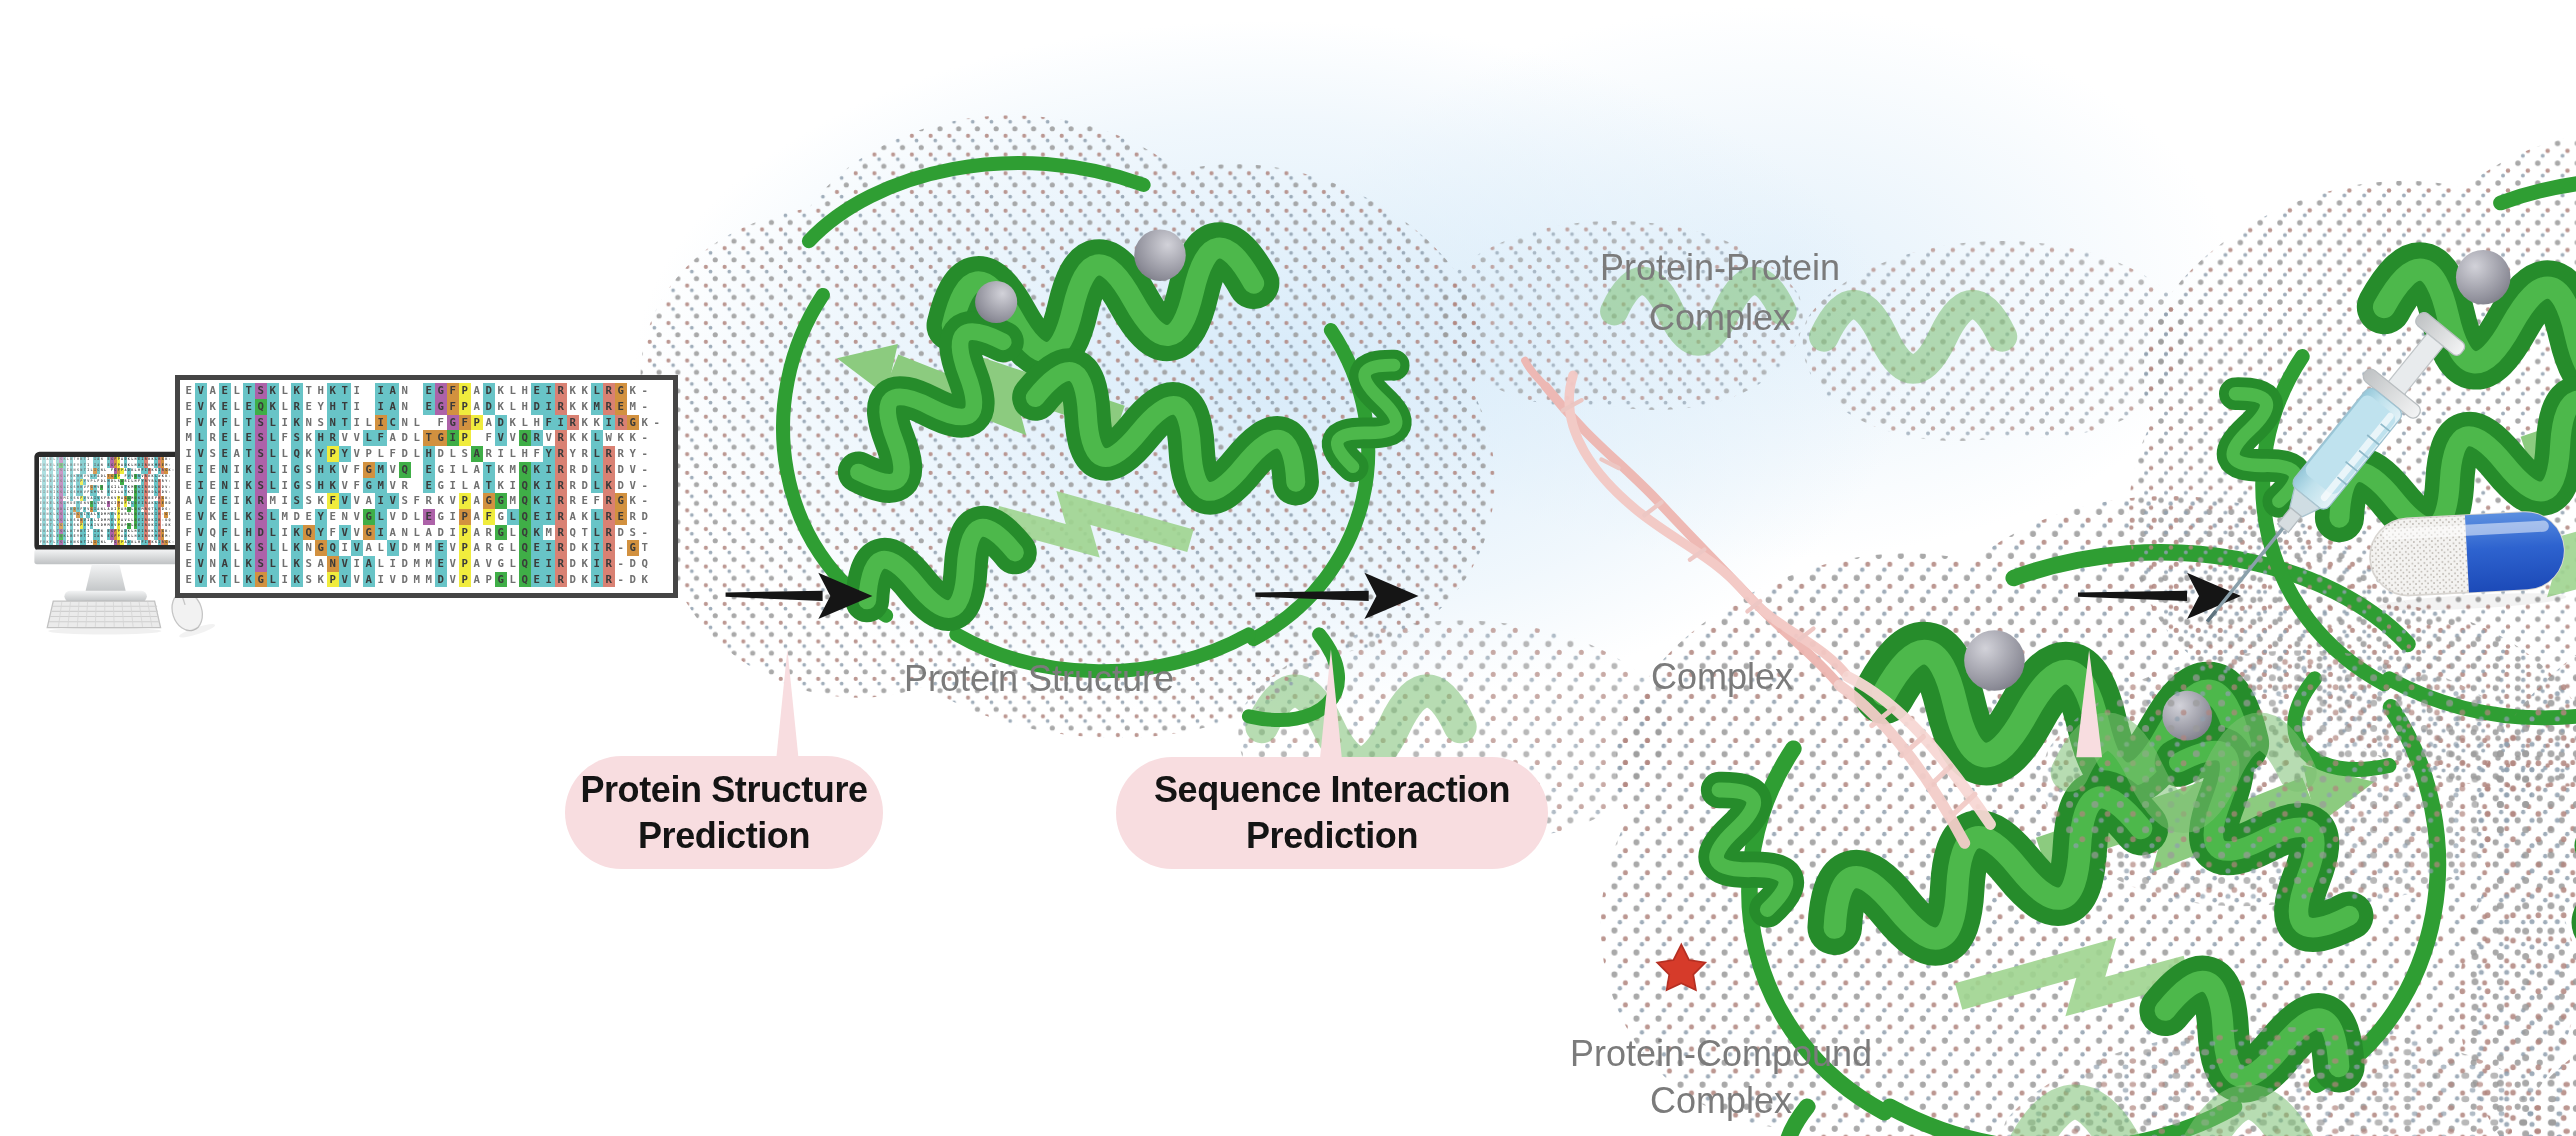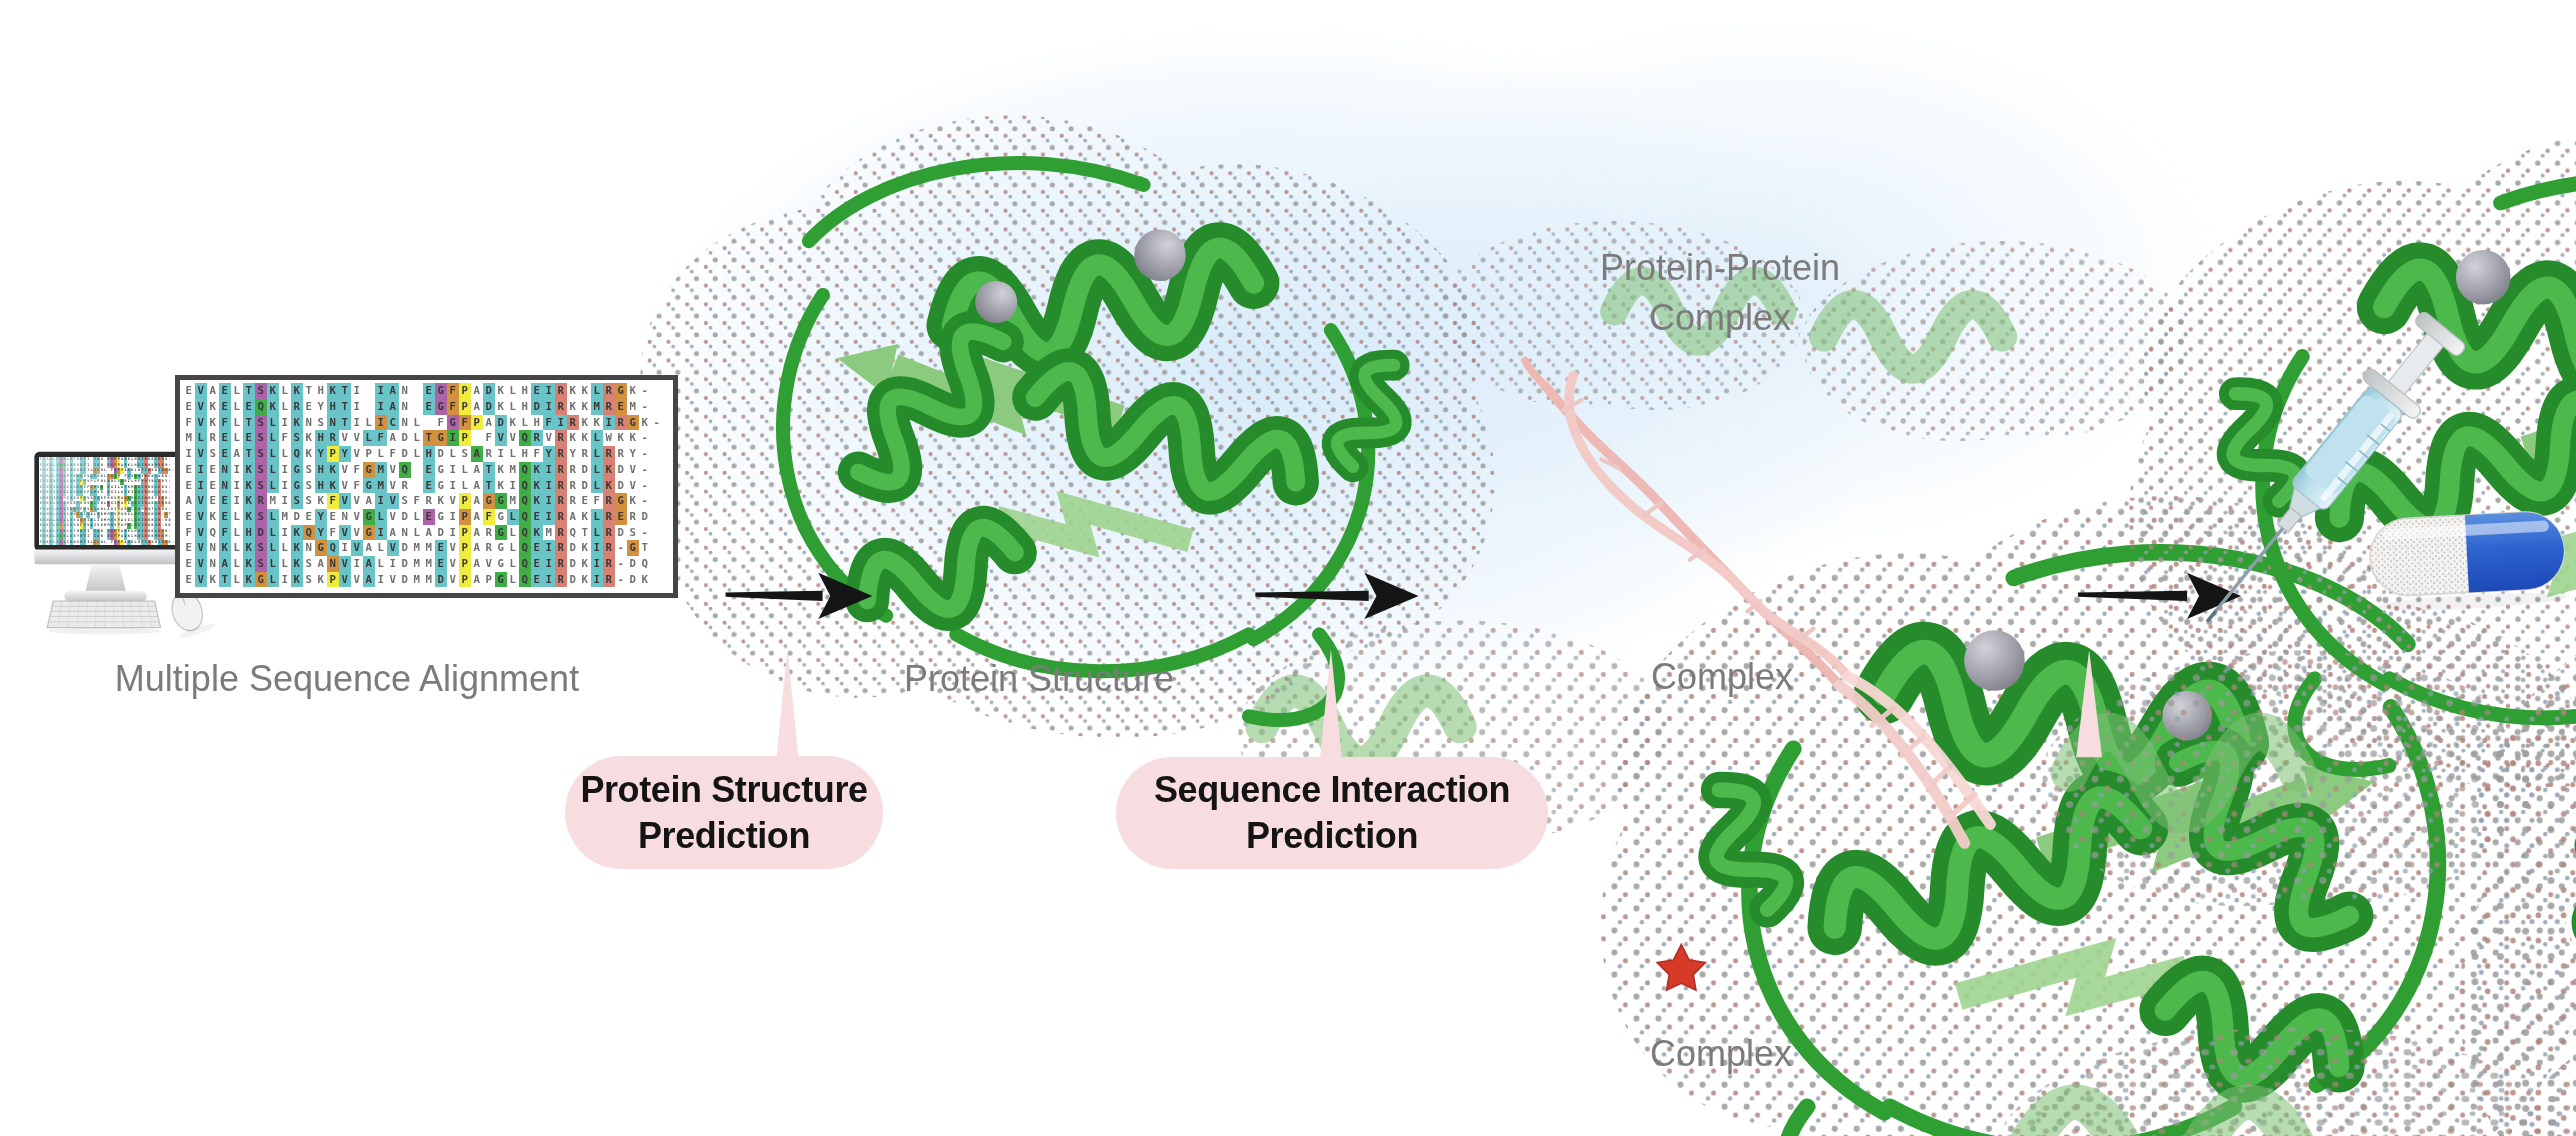--- a/index.html
+++ b/index.html
@@ -238,34 +238,32 @@
         <div class="msa-row"><span>E</span><span class="c" style="background: rgb(104, 196, 199);">I</span><span>E</span><span class="c" style="background: rgb(104, 196, 199);">N</span><span>I</span><span class="c" style="background: rgb(104, 196, 199);">K</span><span class="c" style="background: rgb(173, 98, 169);">S</span><span class="c" style="background: rgb(104, 196, 199);">L</span><span>I</span><span class="c" style="background: rgb(104, 196, 199);">G</span><span>S</span><span class="c" style="background: rgb(104, 196, 199);">H</span><span class="c" style="background: rgb(104, 196, 199);">K</span><span>V</span><span>F</span><span class="c" style="background: rgb(104, 196, 199);">G</span><span class="c" style="background: rgb(104, 196, 199);">M</span><span>V</span><span>R</span><span> </span><span class="c" style="background: rgb(104, 196, 199);">E</span><span>G</span><span>I</span><span>L</span><span>A</span><span class="c" style="background: rgb(104, 196, 199);">T</span><span>K</span><span>I</span><span class="c" style="background: rgb(63, 174, 71);">Q</span><span class="c" style="background: rgb(104, 196, 199);">K</span><span class="c" style="background: rgb(104, 196, 199);">I</span><span class="c" style="background: rgb(217, 129, 115);">R</span><span>R</span><span>D</span><span class="c" style="background: rgb(104, 196, 199);">L</span><span class="c" style="background: rgb(217, 129, 115);">K</span><span>D</span><span>V</span><span>-</span><span> </span></div>
         <div class="msa-row"><span>A</span><span class="c" style="background: rgb(104, 196, 199);">V</span><span>E</span><span class="c" style="background: rgb(104, 196, 199);">E</span><span>I</span><span class="c" style="background: rgb(104, 196, 199);">K</span><span class="c" style="background: rgb(173, 98, 169);">R</span><span>M</span><span>I</span><span class="c" style="background: rgb(104, 196, 199);">S</span><span>S</span><span>K</span><span class="c" style="background: rgb(240, 236, 61);">F</span><span class="c" style="background: rgb(104, 196, 199);">V</span><span>V</span><span>A</span><span class="c" style="background: rgb(104, 196, 199);">I</span><span class="c" style="background: rgb(104, 196, 199);">V</span><span>S</span><span>F</span><span>R</span><span>K</span><span>V</span><span class="c" style="background: rgb(240, 236, 61);">P</span><span>A</span><span class="c" style="background: rgb(210, 145, 63);">G</span><span class="c" style="background: rgb(63, 174, 71);">G</span><span>M</span><span class="c" style="background: rgb(63, 174, 71);">Q</span><span class="c" style="background: rgb(104, 196, 199);">K</span><span class="c" style="background: rgb(104, 196, 199);">I</span><span class="c" style="background: rgb(217, 129, 115);">R</span><span>R</span><span>E</span><span>F</span><span class="c" style="background: rgb(217, 129, 115);">R</span><span class="c" style="background: rgb(210, 145, 63);">G</span><span>K</span><span>-</span><span> </span></div>
         <div class="msa-row"><span>E</span><span class="c" style="background: rgb(104, 196, 199);">V</span><span>K</span><span class="c" style="background: rgb(104, 196, 199);">E</span><span>L</span><span class="c" style="background: rgb(104, 196, 199);">K</span><span class="c" style="background: rgb(173, 98, 169);">S</span><span class="c" style="background: rgb(104, 196, 199);">L</span><span>M</span><span>D</span><span>E</span><span class="c" style="background: rgb(104, 196, 199);">Y</span><span>E</span><span>N</span><span>V</span><span class="c" style="background: rgb(63, 174, 71);">G</span><span class="c" style="background: rgb(104, 196, 199);">L</span><span>V</span><span>D</span><span>L</span><span class="c" style="background: rgb(173, 98, 169);">E</span><span>G</span><span>I</span><span class="c" style="background: rgb(210, 145, 63);">P</span><span>A</span><span class="c" style="background: rgb(240, 236, 61);">F</span><span>G</span><span class="c" style="background: rgb(104, 196, 199);">L</span><span class="c" style="background: rgb(63, 174, 71);">Q</span><span class="c" style="background: rgb(104, 196, 199);">E</span><span class="c" style="background: rgb(104, 196, 199);">I</span><span class="c" style="background: rgb(217, 129, 115);">R</span><span>A</span><span>K</span><span class="c" style="background: rgb(104, 196, 199);">L</span><span class="c" style="background: rgb(217, 129, 115);">R</span><span class="c" style="background: rgb(210, 145, 63);">E</span><span>R</span><span>D</span><span> </span></div>
         <div class="msa-row"><span>F</span><span class="c" style="background: rgb(104, 196, 199);">V</span><span>Q</span><span class="c" style="background: rgb(104, 196, 199);">F</span><span>L</span><span class="c" style="background: rgb(104, 196, 199);">H</span><span class="c" style="background: rgb(173, 98, 169);">D</span><span class="c" style="background: rgb(104, 196, 199);">L</span><span>I</span><span class="c" style="background: rgb(104, 196, 199);">K</span><span class="c" style="background: rgb(210, 145, 63);">Q</span><span class="c" style="background: rgb(104, 196, 199);">Y</span><span>F</span><span class="c" style="background: rgb(104, 196, 199);">V</span><span>V</span><span class="c" style="background: rgb(210, 145, 63);">G</span><span class="c" style="background: rgb(104, 196, 199);">I</span><span>A</span><span>N</span><span>L</span><span>A</span><span>D</span><span>I</span><span class="c" style="background: rgb(240, 236, 61);">P</span><span>A</span><span>R</span><span class="c" style="background: rgb(63, 174, 71);">G</span><span>L</span><span class="c" style="background: rgb(63, 174, 71);">Q</span><span class="c" style="background: rgb(104, 196, 199);">K</span><span>M</span><span class="c" style="background: rgb(217, 129, 115);">R</span><span>Q</span><span>T</span><span class="c" style="background: rgb(104, 196, 199);">L</span><span class="c" style="background: rgb(217, 129, 115);">R</span><span>D</span><span>S</span><span>-</span><span> </span></div>
         <div class="msa-row"><span>E</span><span class="c" style="background: rgb(104, 196, 199);">V</span><span>N</span><span class="c" style="background: rgb(104, 196, 199);">K</span><span>L</span><span class="c" style="background: rgb(104, 196, 199);">K</span><span class="c" style="background: rgb(173, 98, 169);">S</span><span class="c" style="background: rgb(104, 196, 199);">L</span><span>L</span><span class="c" style="background: rgb(104, 196, 199);">K</span><span>N</span><span class="c" style="background: rgb(210, 145, 63);">G</span><span class="c" style="background: rgb(104, 196, 199);">Q</span><span>I</span><span class="c" style="background: rgb(104, 196, 199);">V</span><span>A</span><span>L</span><span class="c" style="background: rgb(104, 196, 199);">V</span><span>D</span><span>M</span><span>M</span><span class="c" style="background: rgb(104, 196, 199);">E</span><span>V</span><span class="c" style="background: rgb(240, 236, 61);">P</span><span>A</span><span>R</span><span>G</span><span>L</span><span class="c" style="background: rgb(63, 174, 71);">Q</span><span class="c" style="background: rgb(104, 196, 199);">E</span><span class="c" style="background: rgb(104, 196, 199);">I</span><span class="c" style="background: rgb(217, 129, 115);">R</span><span>D</span><span>K</span><span class="c" style="background: rgb(104, 196, 199);">I</span><span class="c" style="background: rgb(217, 129, 115);">R</span><span>-</span><span class="c" style="background: rgb(210, 145, 63);">G</span><span>T</span><span> </span></div>
         <div class="msa-row"><span>E</span><span class="c" style="background: rgb(104, 196, 199);">V</span><span>N</span><span class="c" style="background: rgb(104, 196, 199);">A</span><span>L</span><span class="c" style="background: rgb(104, 196, 199);">K</span><span class="c" style="background: rgb(173, 98, 169);">S</span><span class="c" style="background: rgb(104, 196, 199);">L</span><span>L</span><span class="c" style="background: rgb(104, 196, 199);">K</span><span>S</span><span>A</span><span class="c" style="background: rgb(210, 145, 63);">N</span><span class="c" style="background: rgb(104, 196, 199);">V</span><span>I</span><span class="c" style="background: rgb(104, 196, 199);">A</span><span>L</span><span>I</span><span>D</span><span>M</span><span>M</span><span class="c" style="background: rgb(104, 196, 199);">E</span><span>V</span><span class="c" style="background: rgb(240, 236, 61);">P</span><span>A</span><span>V</span><span>G</span><span>L</span><span class="c" style="background: rgb(63, 174, 71);">Q</span><span class="c" style="background: rgb(104, 196, 199);">E</span><span class="c" style="background: rgb(104, 196, 199);">I</span><span class="c" style="background: rgb(217, 129, 115);">R</span><span>D</span><span>K</span><span class="c" style="background: rgb(104, 196, 199);">I</span><span class="c" style="background: rgb(217, 129, 115);">R</span><span>-</span><span>D</span><span>Q</span><span> </span></div>
         <div class="msa-row"><span>E</span><span class="c" style="background: rgb(104, 196, 199);">V</span><span>K</span><span class="c" style="background: rgb(104, 196, 199);">T</span><span>L</span><span class="c" style="background: rgb(104, 196, 199);">K</span><span class="c" style="background: rgb(210, 145, 63);">G</span><span class="c" style="background: rgb(104, 196, 199);">L</span><span>I</span><span class="c" style="background: rgb(104, 196, 199);">K</span><span>S</span><span>K</span><span class="c" style="background: rgb(240, 236, 61);">P</span><span class="c" style="background: rgb(104, 196, 199);">V</span><span>V</span><span class="c" style="background: rgb(104, 196, 199);">A</span><span>I</span><span>V</span><span>D</span><span>M</span><span>M</span><span class="c" style="background: rgb(104, 196, 199);">D</span><span>V</span><span class="c" style="background: rgb(240, 236, 61);">P</span><span>A</span><span>P</span><span class="c" style="background: rgb(63, 174, 71);">G</span><span>L</span><span class="c" style="background: rgb(63, 174, 71);">Q</span><span class="c" style="background: rgb(104, 196, 199);">E</span><span class="c" style="background: rgb(104, 196, 199);">I</span><span class="c" style="background: rgb(217, 129, 115);">R</span><span>D</span><span>K</span><span class="c" style="background: rgb(104, 196, 199);">I</span><span class="c" style="background: rgb(217, 129, 115);">R</span><span>-</span><span>D</span><span>K</span><span> </span></div>
       </div>
   </div>
 
-  <div class="nlabel" style="left:347px;top:655px;">
-    <span>Multiple Sequence Alignment</span>
-  </div>
   <div class="nlabel" style="left:1039px;top:655px;">
     <span>Protein Structure</span>
   </div>
   <div class="nlabel" style="left:1720px;top:243px;line-height:50px;">
     <div>Protein-Protein</div>
     <div>Complex</div>
   </div>
   <div class="nlabel" style="left:1722px;top:653px;">
     <div>Complex</div>
   </div>
   <div class="nlabel" style="left:1721px;top:1030px;">
+    <div>Protein-Compound</div>
     <div>Complex</div>
   </div>
 
   <div class="bubble" style="left:565px;top:756px;width:318px;height:113px;">
     <div>Protein Structure</div>
     <div>Prediction</div>
   </div>
   <div class="bubble" style="left:1116px;top:757px;width:432px;height:112px;">
     <div>Sequence Interaction</div>
     <div>Prediction</div>

